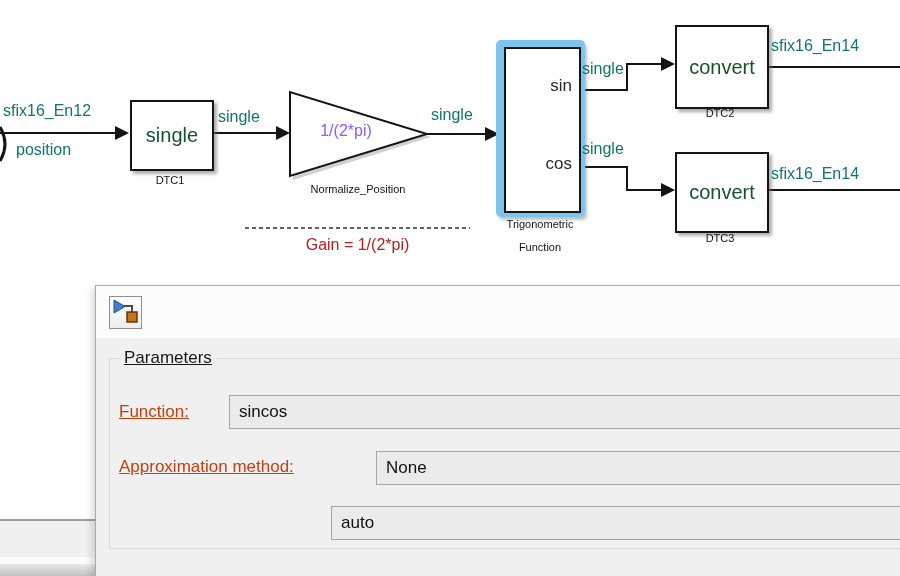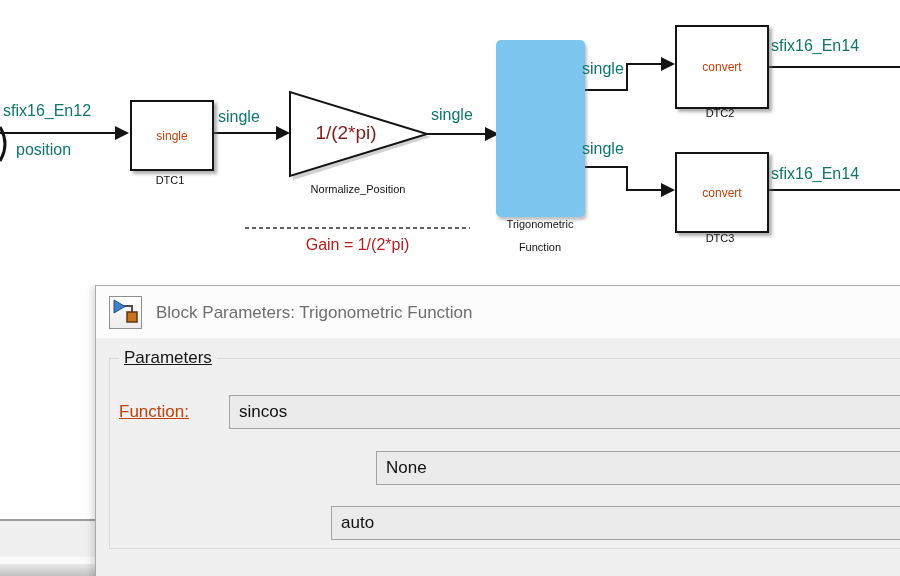--- a/index.html
+++ b/index.html
@@ -5,31 +5,31 @@
   html,body{margin:0;padding:0;}
   body{font-family:"Liberation Sans", sans-serif;}
   #root{position:relative;width:900px;height:576px;background:#ffffff;overflow:hidden;}
   .abs{position:absolute;}
 
   
   #wires{position:absolute;left:0;top:0;z-index:1;}
   .blk{position:absolute;background:#ffffff;border:2px solid #141414;
        box-shadow:3px 3px 3px rgba(110,110,110,0.55);
        display:flex;align-items:center;justify-content:center;z-index:2;}
-  .blk-inner-text{font-size:12px;color:#c2410c;}
+  .blk-inner-text{font-size:20px;color:#14532d;}
   .blk-label{position:absolute;font-size:11px;color:#141414;text-align:center;z-index:2;}
   .sig-label{position:absolute;font-size:16px;color:#0f766e;z-index:3;white-space:nowrap;}
   .trig-hl{position:absolute;left:496px;top:40px;width:89px;height:177px;
            background:#7cc5ef;border-radius:5px;z-index:2;
            box-shadow:2px 3px 3px rgba(120,120,120,0.45);}
   .trig-blk{position:absolute;left:504px;top:47px;width:73px;height:162px;
             background:#ffffff;border:2px solid #141414;z-index:3;}
   .trig-port{position:absolute;right:7px;font-size:17px;color:#2a2a2a;}
   .gain-text{position:absolute;left:296px;top:122px;width:100px;text-align:center;
-             font-size:19px;color:#7f1d1d;z-index:3;}
+             font-size:16px;color:#8b5cf6;z-index:3;}
   .annot{position:absolute;left:245px;top:236px;width:225px;text-align:center;
          font-size:16px;color:#b91c1c;z-index:2;}
 
   
   .strip-line{position:absolute;left:0;top:519px;width:900px;height:2px;background:#9d9d9d;z-index:1;}
   .strip-a{position:absolute;left:0;top:521px;width:900px;height:36px;background:#f0f0f0;z-index:1;}
   .strip-b{position:absolute;left:0;top:557px;width:900px;height:7px;background:#fafafa;z-index:1;}
   .strip-c{position:absolute;left:0;top:564px;width:900px;height:12px;
            background:linear-gradient(to bottom,#e9e9e9,#c2c2c2);z-index:1;}
 
@@ -88,20 +88,24 @@
 
     <div class="blk" style="left:130px;top:100px;width:80px;height:67px;">
       <span class="blk-inner-text">single</span>
     </div>
     <div class="blk-label" style="left:130px;top:174px;width:80px;">DTC1</div>
 
     <div class="gain-text">1/(2*pi)</div>
     <div class="blk-label" style="left:258px;top:183px;width:200px;">Normalize_Position</div>
 
     <div class="trig-hl"></div>
+    <div class="trig-blk">
+      <span class="trig-port" style="top:27px;">sin</span>
+      <span class="trig-port" style="top:105px;">cos</span>
+    </div>
     <div class="blk-label" style="left:460px;top:241px;width:160px;">Function</div>
     <div class="blk-label" style="left:460px;top:218px;width:160px;">Trigonometric</div>
 
     <div class="blk" style="left:675px;top:25px;width:90px;height:80px;">
       <span class="blk-inner-text">convert</span>
     </div>
     <div class="blk-label" style="left:675px;top:107px;width:90px;">DTC2</div>
 
     <div class="blk" style="left:675px;top:152px;width:90px;height:77px;">
       <span class="blk-inner-text">convert</span>
@@ -128,32 +132,32 @@
   <div class="dialog">
 
     <div class="titlebar">
       <div class="dlg-icon">
         <svg width="31" height="31" viewBox="0 0 31 31">
           <polyline points="12,9 22,9 22,19" fill="none" stroke="#4d4d4d" stroke-width="2"></polyline>
           <polygon points="4,3 4,16 15,9.5" fill="#3f7fce" stroke="#215089" stroke-width="1"></polygon>
           <rect x="17" y="15" width="10" height="10" fill="#c4731f" stroke="#5f3710" stroke-width="1.5"></rect>
         </svg>
       </div>
-      <div class="dlg-title">Block Parameters: Trigonometric Function</div>
     </div>
 
     <div class="groupbox">
       <div class="group-legend">Parameters</div>
     </div>
 
     <div class="fld-label" style="left:23px;top:116px;">Function:</div>
     <div class="fld" style="left:133px;top:109px;width:680px;">
       <span>sincos</span>
     </div>
 
+    <div class="fld-label" style="left:23px;top:171px;">Approximation method:</div>
     <div class="fld" style="left:280px;top:165px;width:533px;">
       <span>None</span>
     </div>
 
     <div class="fld" style="left:235px;top:220px;width:578px;">
       <span>auto</span>
     </div>
 
   </div>
 </div>

